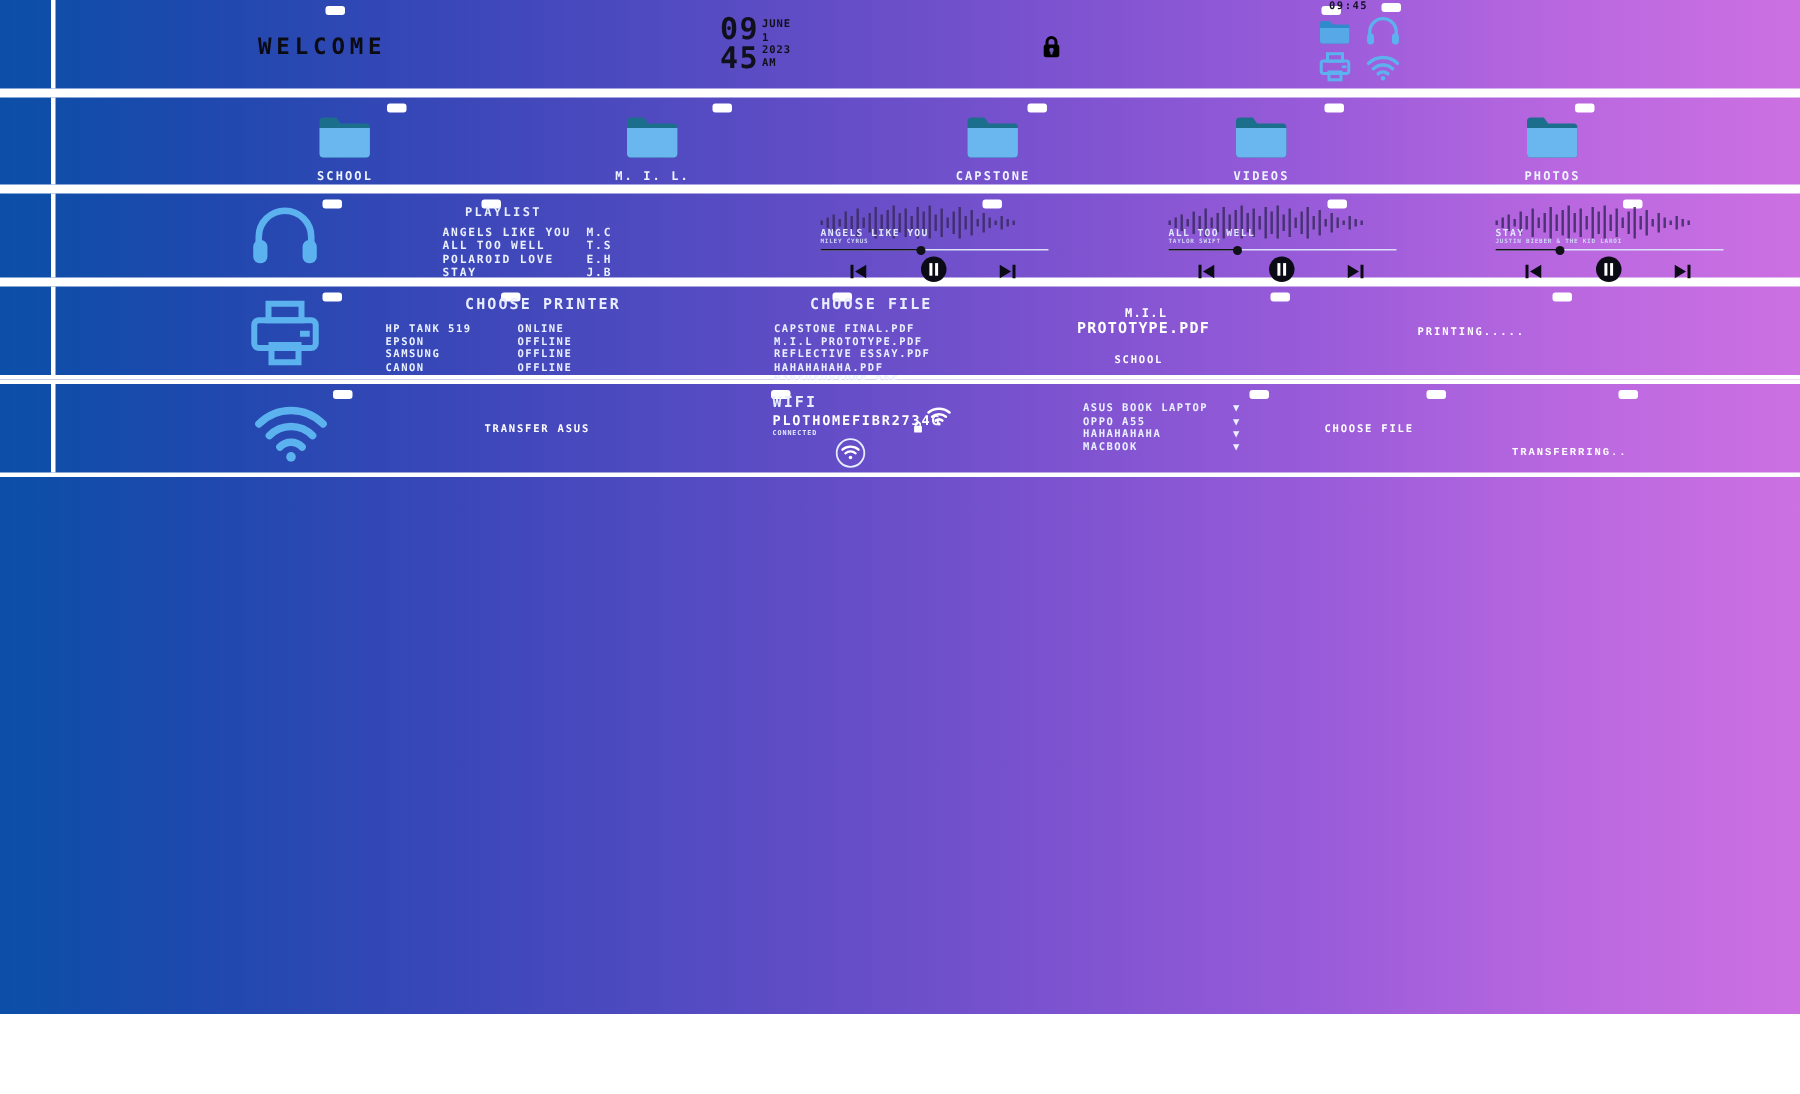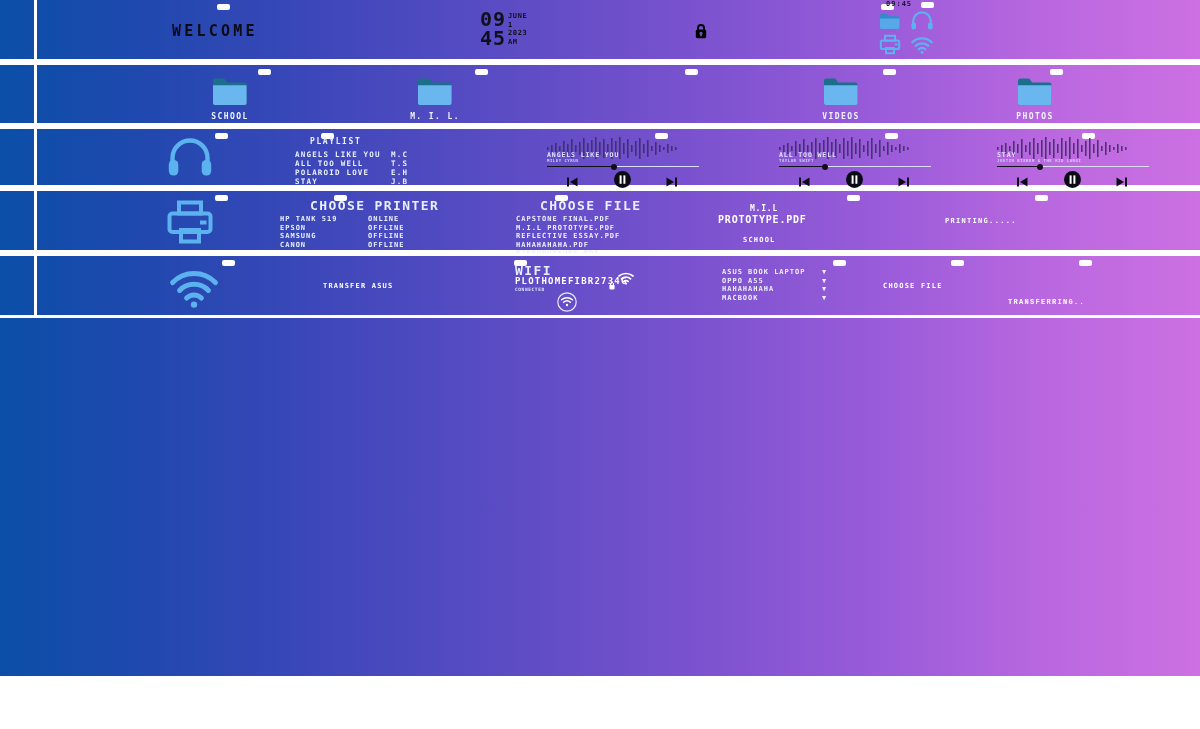--- a/index.html
+++ b/index.html
@@ -93,21 +93,21 @@
   .p-bar{
     position:absolute; left:2px; top:29px; width:152px; height:1px; background:#d9dff7;
   }
   .p-bar .fill{ position:absolute; left:0; top:0; height:1px; background:#101018; }
   .p-bar .knob{ position:absolute; top:-2.5px; width:6px; height:6px; border-radius:50%; background:#101018; }
   .p-ctl{ position:absolute; left:22px; top:34px; width:110px; display:flex; align-items:center; justify-content:space-between;}
 
   
   #row4{ top:188px; height:65px; }
   .col-title{
-    position:absolute; color:#e9eeff; font-size:13px; letter-spacing:1.4px;
+    position:absolute; color:#e9eeff; font-size:10px; letter-spacing:1.4px;
     font-weight:700; font-family:"DejaVu Sans Mono", monospace;
   }
   .list{ position:absolute; }
   .list .li{
     color:#eaf0ff; font-size:7px; letter-spacing:1px; line-height:8.5px;
     font-weight:700; font-family:"DejaVu Sans Mono", monospace; white-space:nowrap;
   }
   .li .nm{ display:inline-block; width:88px; }
   .sel-doc{
     position:absolute; color:#ffffff; font-weight:700;
@@ -227,20 +227,27 @@
         </div>
 
         <div class="folder" style="left:350px;">
           <svg width="34" height="29" viewBox="0 0 34 29">
             <path d="M0 4A2.6 2.6 0 0 1 2.6 1.4h8.6l2.9 4H31A2.6 2.6 0 0 1 33.6 8v17.4A2.6 2.6 0 0 1 31 28H2.6A2.6 2.6 0 0 1 0 25.4z" fill="#1c6f8c"></path>
             <path d="M0 8.3h33.6v17.1A2.6 2.6 0 0 1 31 28H2.6A2.6 2.6 0 0 1 0 25.4z" fill="#6ab6ee"></path>
           </svg>
           <span class="lbl">M. I. L.</span>
         </div>
 
+        <div class="folder" style="left:577px;">
+          <svg width="34" height="29" viewBox="0 0 34 29">
+            <path d="M0 4A2.6 2.6 0 0 1 2.6 1.4h8.6l2.9 4H31A2.6 2.6 0 0 1 33.6 8v17.4A2.6 2.6 0 0 1 31 28H2.6A2.6 2.6 0 0 1 0 25.4z" fill="#1c6f8c"></path>
+            <path d="M0 8.3h33.6v17.1A2.6 2.6 0 0 1 31 28H2.6A2.6 2.6 0 0 1 0 25.4z" fill="#6ab6ee"></path>
+          </svg>
+          <span class="lbl">CAPSTONE</span>
+        </div>
 
         <div class="folder" style="left:756px;">
           <svg width="34" height="29" viewBox="0 0 34 29">
             <path d="M0 4A2.6 2.6 0 0 1 2.6 1.4h8.6l2.9 4H31A2.6 2.6 0 0 1 33.6 8v17.4A2.6 2.6 0 0 1 31 28H2.6A2.6 2.6 0 0 1 0 25.4z" fill="#1c6f8c"></path>
             <path d="M0 8.3h33.6v17.1A2.6 2.6 0 0 1 31 28H2.6A2.6 2.6 0 0 1 0 25.4z" fill="#6ab6ee"></path>
           </svg>
           <span class="lbl">VIDEOS</span>
         </div>
 
         <div class="folder" style="left:950px;">
@@ -489,21 +496,21 @@
         <div class="bigicon" style="left:128px;">
           <svg width="44" height="42" viewBox="0 0 44 42">
             <rect x="11" y="1.5" width="22" height="11" fill="none" stroke="#5cb2ee" stroke-width="4"></rect>
             <rect x="1.5" y="12.5" width="41" height="18.5" rx="3" fill="none" stroke="#5cb2ee" stroke-width="4"></rect>
             <rect x="13" y="29" width="18" height="11.5" fill="none" stroke="#5cb2ee" stroke-width="4"></rect>
             <rect x="32" y="19.5" width="6.5" height="4" fill="#5cb2ee"></rect>
           </svg>
         </div>
 
         <div class="col-title" style="left:270px; top:7px;">CHOOSE PRINTER</div>
-        <div class="list" style="left:240px; top:24px;">
+        <div class="list" style="left:217px; top:24px;">
           <div class="li"><span class="nm">HP TANK 519</span><span>ONLINE</span></div>
           <div class="li"><span class="nm">EPSON</span><span>OFFLINE</span></div>
           <div class="li"><span class="nm">SAMSUNG</span><span>OFFLINE</span></div>
           <div class="li"><span class="nm">CANON</span><span>OFFLINE</span></div>
         </div>
 
         <div class="col-title" style="left:500px; top:7px;">CHOOSE FILE</div>
         <div class="list" style="left:476px; top:24px;">
           <div class="li">CAPSTONE FINAL.PDF</div>
           <div class="li">M.I.L PROTOTYPE.PDF</div>

